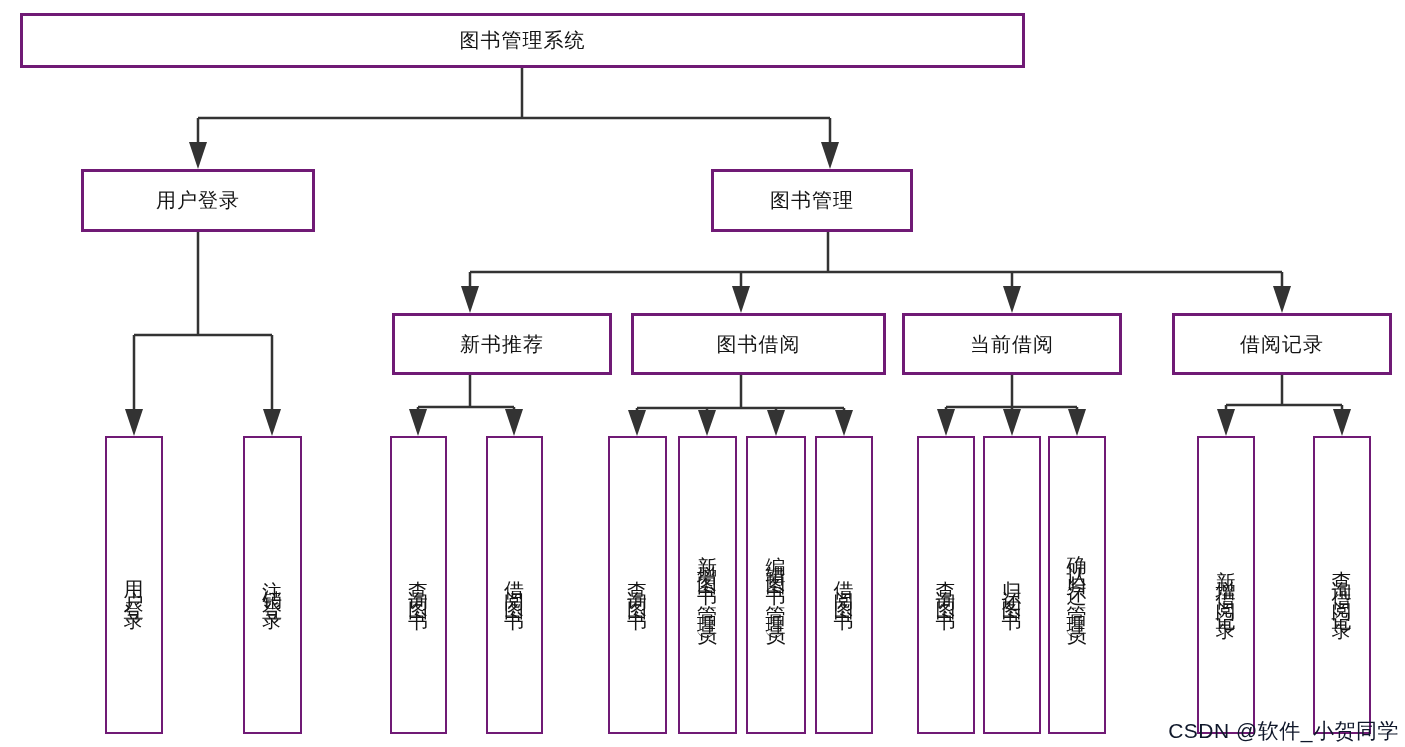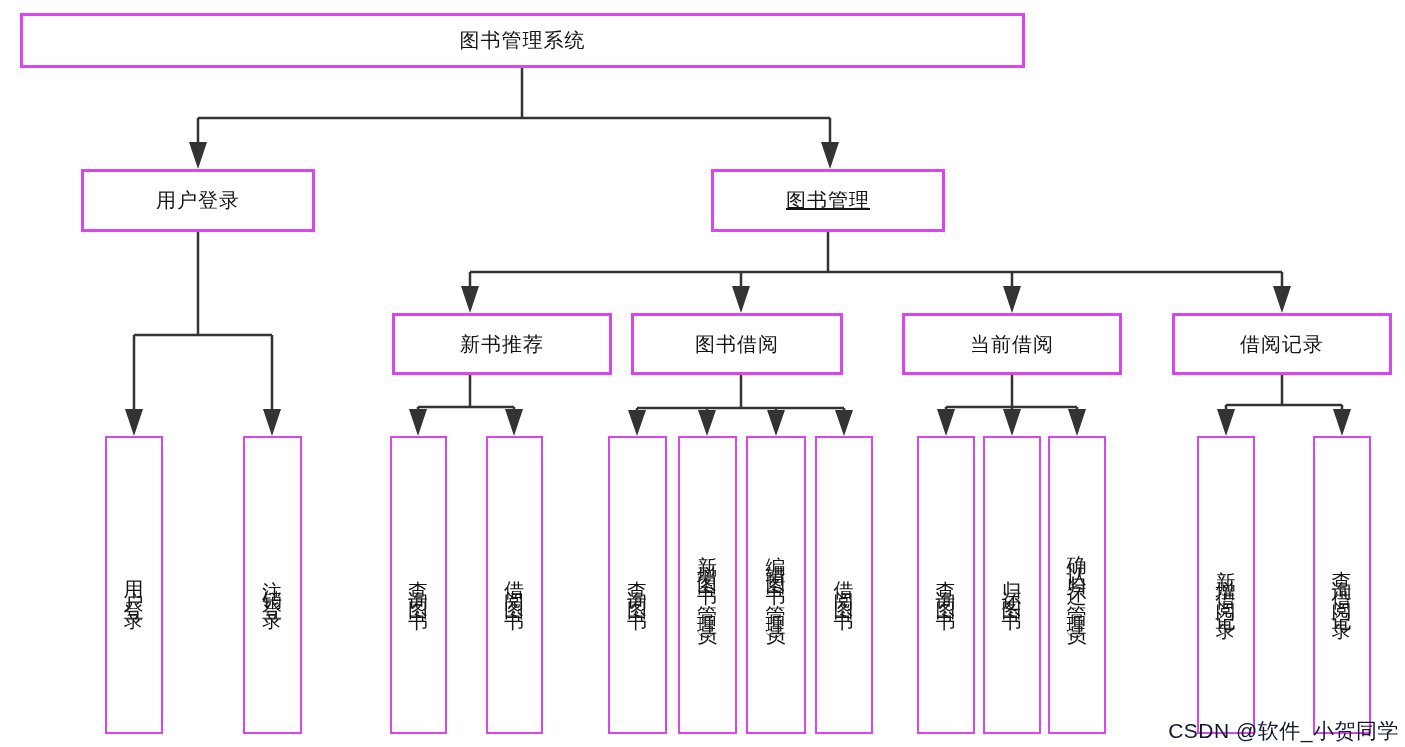--- a/index.html
+++ b/index.html
@@ -17,21 +17,21 @@
   svg.wires {
     position: absolute;
     left: 0; top: 0;
     width: 1405px; height: 747px;
     z-index: 1;
   }
   .box {
     position: absolute;
     box-sizing: border-box;
     background: #ffffff;
-    border: 3px solid #d946ef;
+    border: 3px solid #701a75;
     display: flex;
     align-items: center;
     justify-content: center;
     color: #141414;
     z-index: 2;
   }
   .hbox { font-size: 20px; letter-spacing: 1px; }
   .leaf {
     border-width: 2.5px;
     top: 436px;
@@ -94,28 +94,28 @@
     </g>
   </svg>
 
   <div class="box hbox" style="left:20px; top:13px; width:1005px; height:55px;">
     <span>图书管理系统</span>
   </div>
 
   <div class="box hbox" style="left:81px; top:169px; width:234px; height:63px;">
     <span>用户登录</span>
   </div>
-  <div class="box hbox" style="left:711px; top:169px; width:234px; height:63px;text-decoration:underline;">
+  <div class="box hbox" style="left:711px; top:169px; width:202px; height:63px;">
     <span>图书管理</span>
   </div>
 
   <div class="box hbox" style="left:360px; top:313px; width:220px; height:62px;margin-left:32px;">
     <span>新书推荐</span>
   </div>
-  <div class="box hbox" style="left:631px; top:313px; width:212px; height:62px;">
+  <div class="box hbox" style="left:631px; top:313px; width:255px; height:62px;">
     <span>图书借阅</span>
   </div>
   <div class="box hbox" style="left:902px; top:313px; width:220px; height:62px;">
     <span>当前借阅</span>
   </div>
   <div class="box hbox" style="left:1172px; top:313px; width:220px; height:62px;">
     <span>借阅记录</span>
   </div>
 
   <div class="box leaf" style="left:105px; width:58px;">

